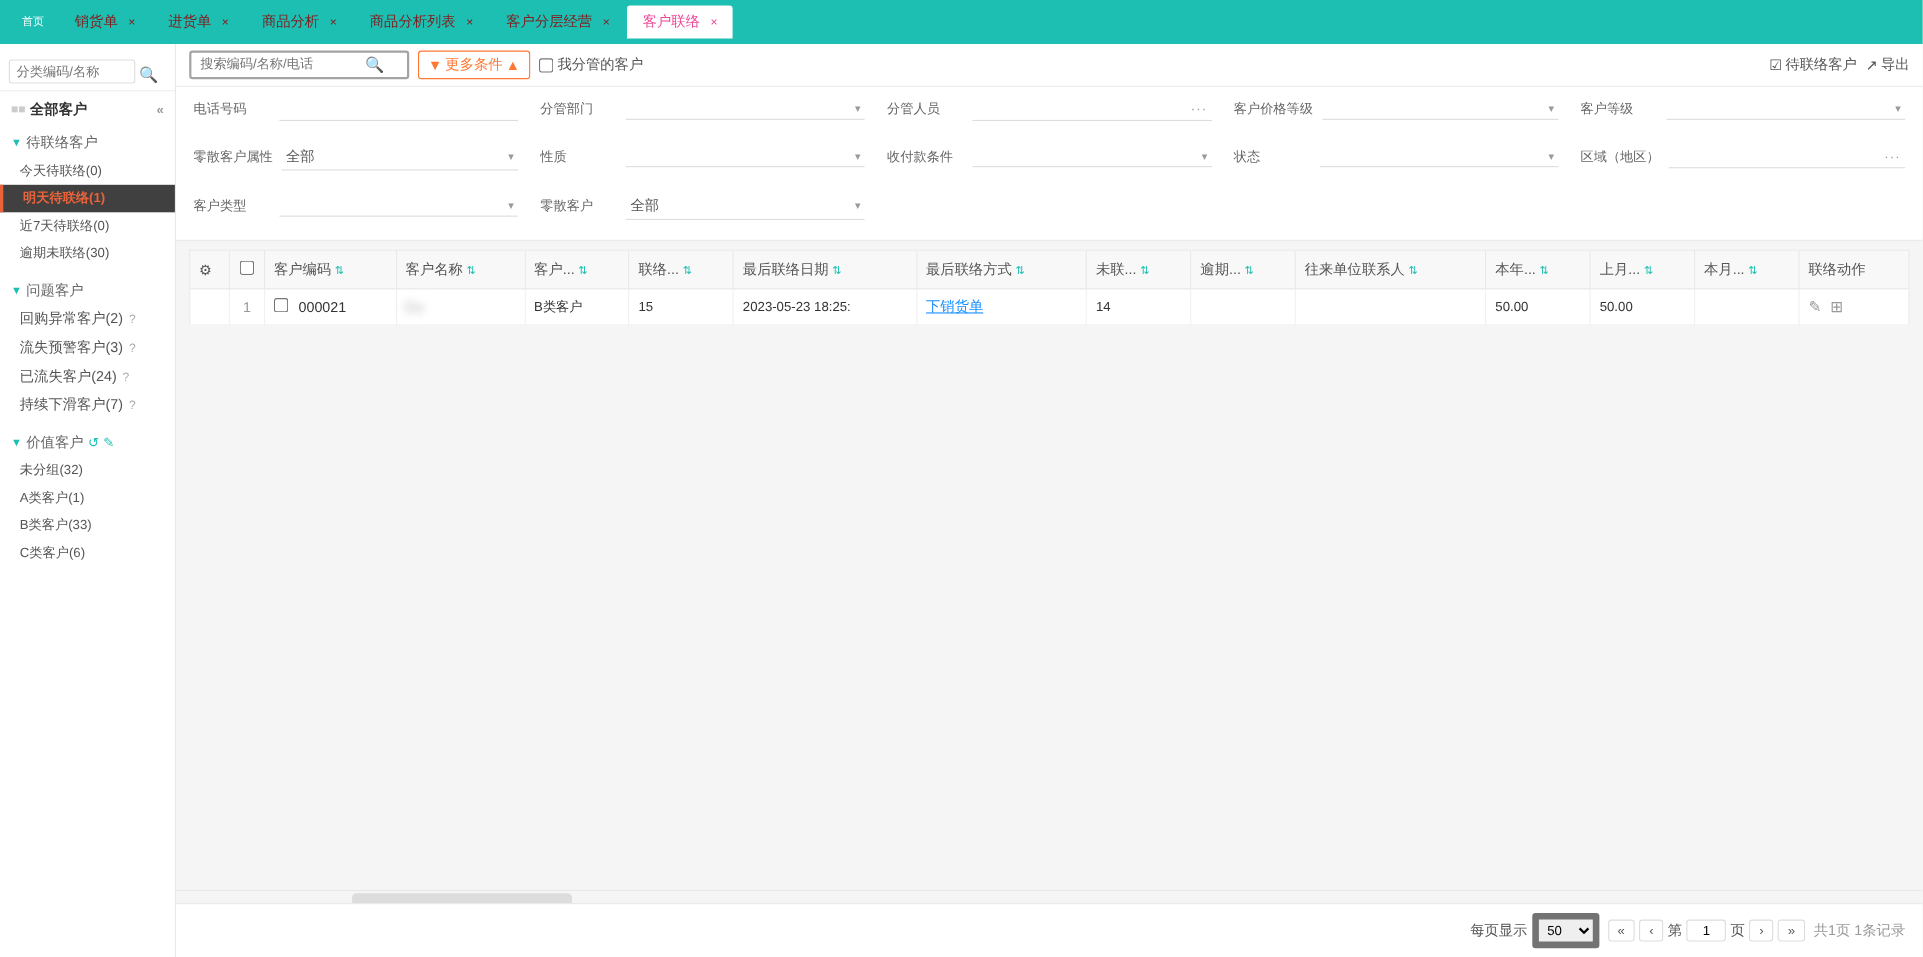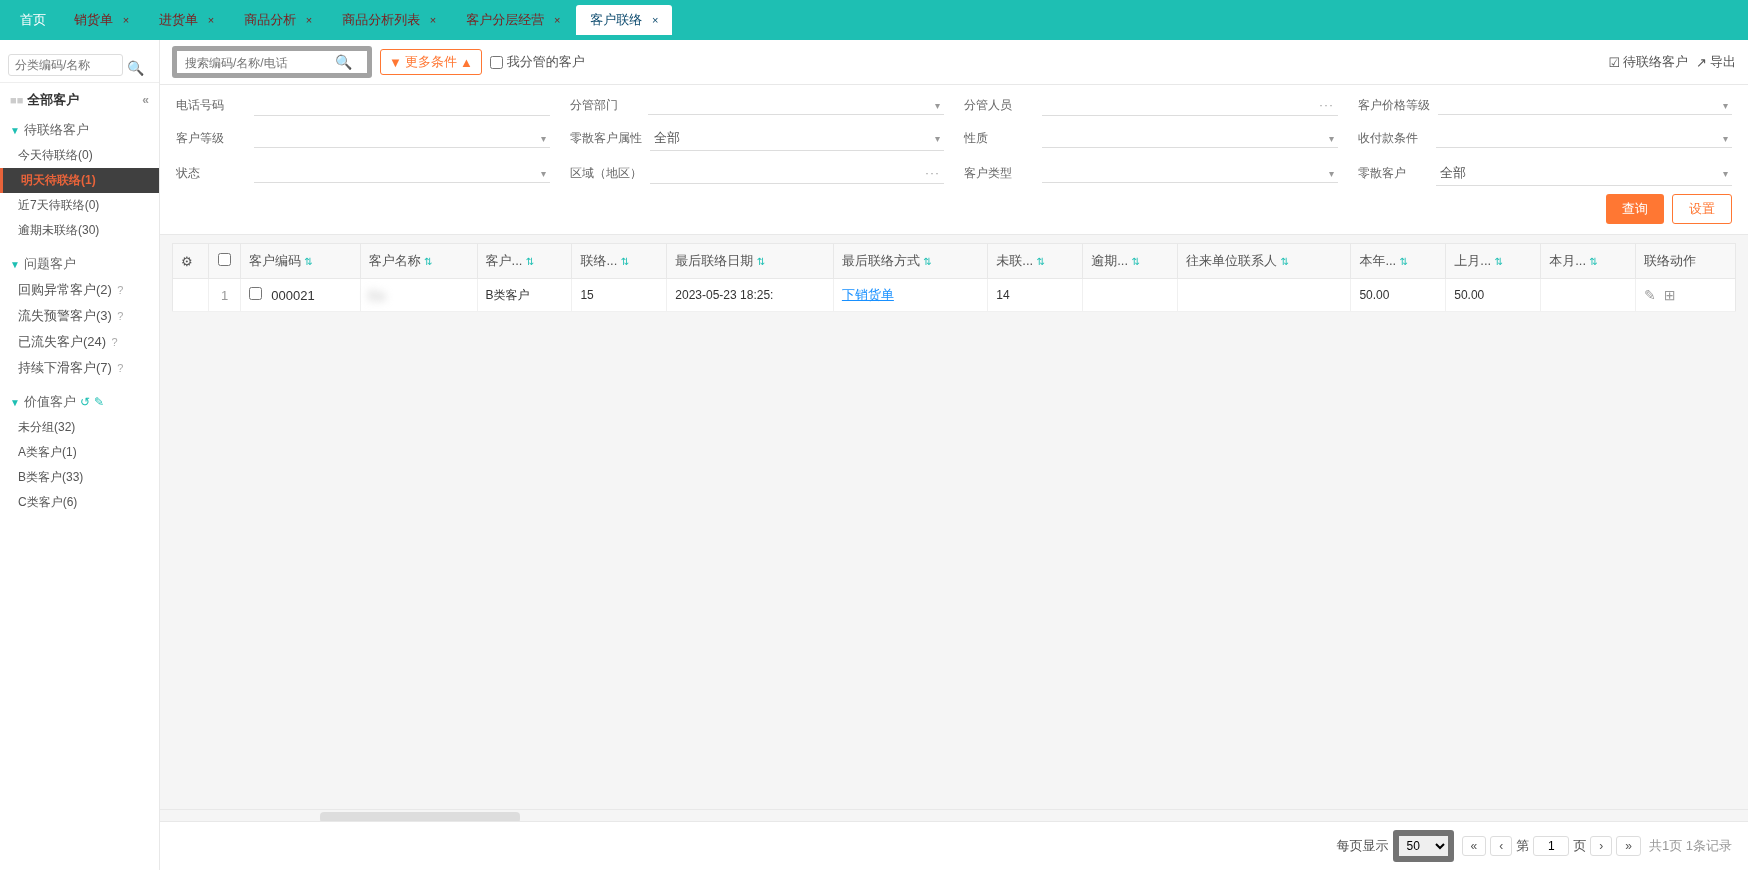--- a/index.html
+++ b/index.html
@@ -1,23 +1,23 @@
 <!DOCTYPE html>
 <html><head>
   <meta charset="utf-8">
   <style>
     * { box-sizing: border-box; margin: 0; padding: 0; font-family: 'Microsoft YaHei', Arial, sans-serif; font-size: 13px; }
     body { background: #f5f5f5; min-width: 1748px; }
 
     
     .top-nav { background: #1ebfb3; height: 40px; display: flex; align-items: center; padding: 0 8px; gap: 2px; }
     .nav-item { color: #7f1d1d; padding: 6px 14px; cursor: pointer; border-radius: 3px 3px 0 0; font-size: 13px; white-space: nowrap; }
-    .nav-item.active { background: #fff; color: #0c4a6e; }
+    .nav-item.active { background: #fff; color: #ec4899; }
     .nav-item .close-x { margin-left: 6px; font-size: 11px; color: inherit; }
-    .nav-home { color: #fff; font-size: 13px; padding: 6px 12px; cursor: pointer; }
+    .nav-home { color: #fff; font-size: 10px; padding: 6px 12px; cursor: pointer; }
 
     
     .main-layout { display: flex; height: calc(100vh - 40px); }
 
     
     .sidebar { width: 160px; background: #fff; border-right: 1px solid #e8e8e8; overflow-y: auto; padding: 8px 0; flex-shrink: 0; }
     .sidebar-search { display: flex; align-items: flex-end; padding: 6px 8px; border-bottom: 1px solid #eee; }
     .sidebar-search input { border: 1px solid #ddd; border-radius: 3px; padding: 3px 6px; font-size: 12px; width: 115px; outline: none; }
     .sidebar-search-icon { color: #999; margin-left: 4px; cursor: pointer; font-size: 14px; }
     .sidebar-section-title { display: flex; align-items: center; padding: 8px 10px 4px; font-weight: bold; font-size: 13px; color: #333; }
@@ -26,21 +26,21 @@
     .sidebar-group-title { padding: 4px 10px; color: #666; font-size: 12px; display: flex; align-items: center; }
     .sidebar-group-title .tri { margin-right: 4px; color: #1ebfb3; font-size: 10px; }
     .sidebar-item { padding: 4px 10px 4px 18px; cursor: pointer; color: #555; font-size: 12px; white-space: nowrap; overflow: hidden; text-overflow: ellipsis; }
     .sidebar-item.active { background: #404040; color: #e8633a; font-weight: bold; border-left: 3px solid #e8633a; }
 
     
     .content-area { flex: 1; display: flex; flex-direction: column; overflow: hidden; }
 
     
     .toolbar { background: #fff; border-bottom: 1px solid #e8e8e8; padding: 6px 12px; display: flex; align-items: center; gap: 8px; }
-    .search-input-wrap { display: flex; align-items: flex-end; border: 5px solid #a3a3a3; border-radius: 3px; padding: 3px 8px; width: 200px; background: #fff; }
+    .search-input-wrap { display: flex; align-items: flex-start; border: 2px solid #a3a3a3; border-radius: 3px; padding: 3px 8px; width: 200px; background: #fff; }
     .search-input-wrap input { border: none; outline: none; font-size: 12px; width: 160px; }
     .search-btn { color: #1ebfb3; cursor: pointer; font-size: 14px; }
     .filter-btn { display: flex; align-items: center; gap: 3px; color: #ff7733; cursor: pointer; font-size: 12px; border: 1px solid #ff7733; padding: 3px 8px; border-radius: 3px; }
     .checkbox-wrap { display: flex; align-items: center; gap: 4px; font-size: 12px; color: #555; }
     .toolbar-right { margin-left: auto; display: flex; align-items: center; gap: 8px; }
     .batch-btn, .export-btn { display: flex; align-items: center; gap: 3px; color: #555; font-size: 12px; cursor: pointer; }
     .filter-row { display: flex; align-items: center; gap: 8px; }
     .filter-label { color: #666; font-size: 12px; white-space: nowrap; min-width: 70px; }
     .filter-input { flex: 1; border: none; border-bottom: 1px solid #ddd; padding: 3px 4px; font-size: 12px; outline: none; background: transparent; }
     .filter-select { flex: 1; display: flex; align-items: center; border-bottom: 1px solid #ddd; padding: 3px 4px; cursor: pointer; font-size: 12px; color: #555; }
@@ -191,21 +191,21 @@
           <span>待联络客户</span>
         </div>
         <div class="export-btn">
           <span style="font-size:13px;">↗</span>
           <span>导出</span>
         </div>
       </div>
     </div>
 
     <div style="background:#fff; border-bottom:1px solid #e8e8e8; padding: 10px 16px;">
-      <div style="display:grid; grid-template-columns: 1fr 1fr 1fr 1fr; gap: 10px 20px; margin-bottom:8px;">
+      <div style="display:grid; grid-template-columns: 1fr 1fr 1fr 1fr 1fr; gap: 20px 20px; margin-bottom:8px;">
 
         <div class="filter-row">
           <span class="filter-label">电话号码</span>
           <div class="filter-input" style="flex:1;border-bottom:1px solid #ddd;min-height:20px;"></div>
         </div>
         <div class="filter-row">
           <span class="filter-label">分管部门</span>
           <div class="filter-select">
             <span></span>
             <span class="arrow">▾</span>
@@ -277,24 +277,20 @@
             <span class="arrow">▾</span>
           </div>
         </div>
         <div class="filter-row">
           <span class="filter-label">零散客户</span>
           <div class="filter-select">
             <span>全部</span>
             <span class="arrow">▾</span>
           </div>
         </div>
-      </div>
-      <div style="display:flex; justify-content:flex-end; gap:8px; margin-top:4px;">
-        <button class="query-btn">查询</button>
-        <button class="set-btn">设置</button>
       </div>
     </div>
 
     <div class="table-wrap">
       <table>
         <thead>
           <tr>
             <th style="width:36px;">
               <span>⚙</span>
             </th>

